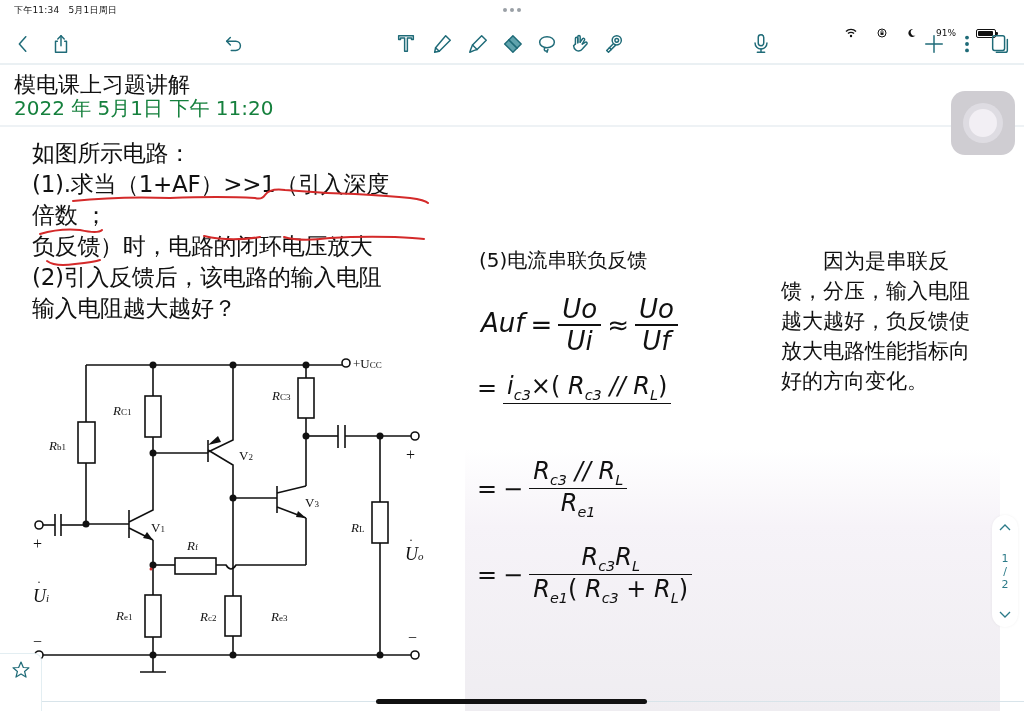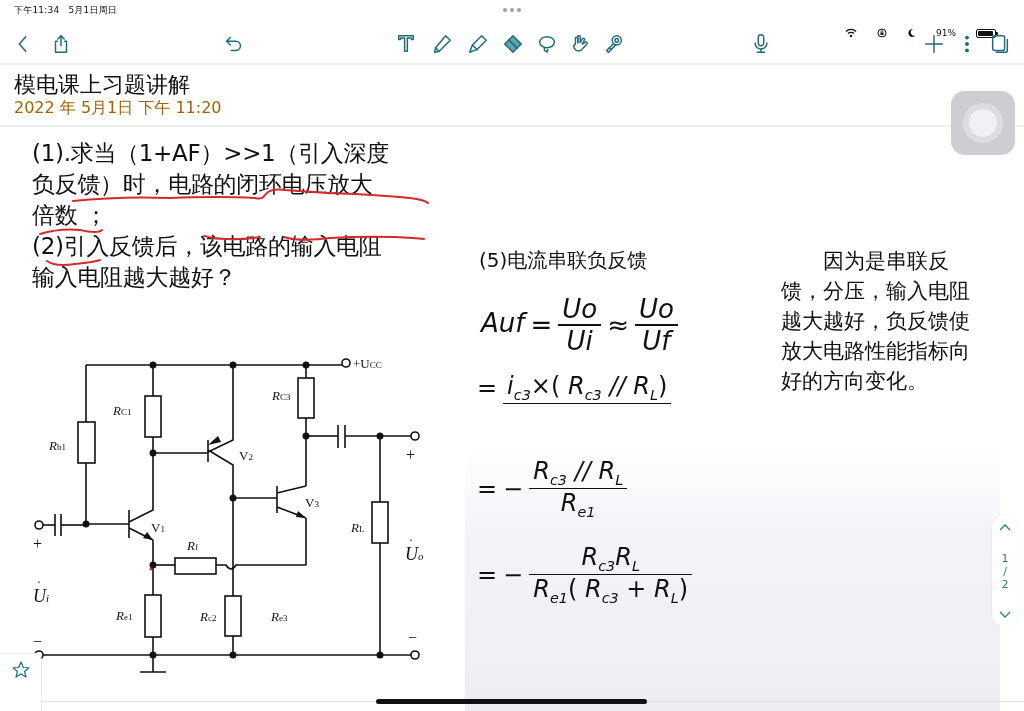--- a/index.html
+++ b/index.html
@@ -19,21 +19,21 @@
 
   
   .toolbar { position: absolute; left: 0; top: 26px; width: 1024px; height: 36px; }
   .tb-icon { position: absolute; top: 6px; width: 24px; height: 24px; display: flex; align-items: center; justify-content: center; cursor: pointer; }
   .tb-icon svg { width: 22px; height: 22px; stroke: #1f6b78; fill: none; stroke-width: 1.6; stroke-linecap: round; stroke-linejoin: round; }
   .toolbar-sep { position: absolute; left: 0; top: 63px; width: 1024px; height: 2px; background: #eaf0f3; }
 
   
   .note-head { position: absolute; left: 14px; top: 72px; }
   .note-title { font-size: 22px; color: #111; line-height: 26px; }
-  .note-date { font-size: 16px; color: #a16207; line-height: 20px; }
+  .note-date { font-size: 20px; color: #15803d; line-height: 20px; }
   .head-sep { position: absolute; left: 0; top: 125px; width: 1024px; height: 2px; background: #eef2f5; }
 
   .float-btn { position: absolute; left: 951px; top: 91px; width: 64px; height: 64px; border-radius: 14px; background: #cfcdd2; display: flex; align-items: center; justify-content: center; cursor: pointer; }
   .float-btn .ring { width: 40px; height: 40px; border-radius: 50%; background: #dedce2; display: flex; align-items: center; justify-content: center; }
   .float-btn .dot { width: 28px; height: 28px; border-radius: 50%; background: #f2eff4; }
 
   
   .question { position: absolute; left: 32px; top: 138px; width: 410px; font-size: 23px; line-height: 31px; color: #111; letter-spacing: -0.3px; }
   .question p { white-space: nowrap; }
 
@@ -207,23 +207,24 @@
 
 <div class="float-btn">
   <div class="ring">
       <div class="dot"></div>
     </div>
 </div>
 
 <div class="shaded"></div>
 
 <div class="question">
+  <p>如图所示电路：</p>
   <p>(1).求当（1+AF）&gt;&gt;1（引入深度</p>
+  <p>倍数 ；</p>
   <p>负反馈）时，电路的闭环电压放大</p>
-  <p>倍数 ；</p>
   <p>(2)引入反馈后，该电路的输入电阻</p>
   <p>输入电阻越大越好？</p>
 </div>
 
 <svg class="red-scribble" width="1024" height="711">
   <g stroke="#d42a2a" stroke-width="2" fill="none" stroke-linecap="round">
     <path d="M73 201 Q120 196 170 198 Q220 196 255 198 Q262 200 265 195 Q270 188 285 190 Q320 193 355 194 Q390 196 410 198 Q425 200 428 203"></path>
     <path d="M40 234 Q60 228 80 230 Q98 234 102 230"></path>
     <path d="M204 236 Q230 242 260 237"></path>
     <path d="M284 237 Q300 242 330 238 Q360 236 395 237 Q415 238 424 239"></path>

